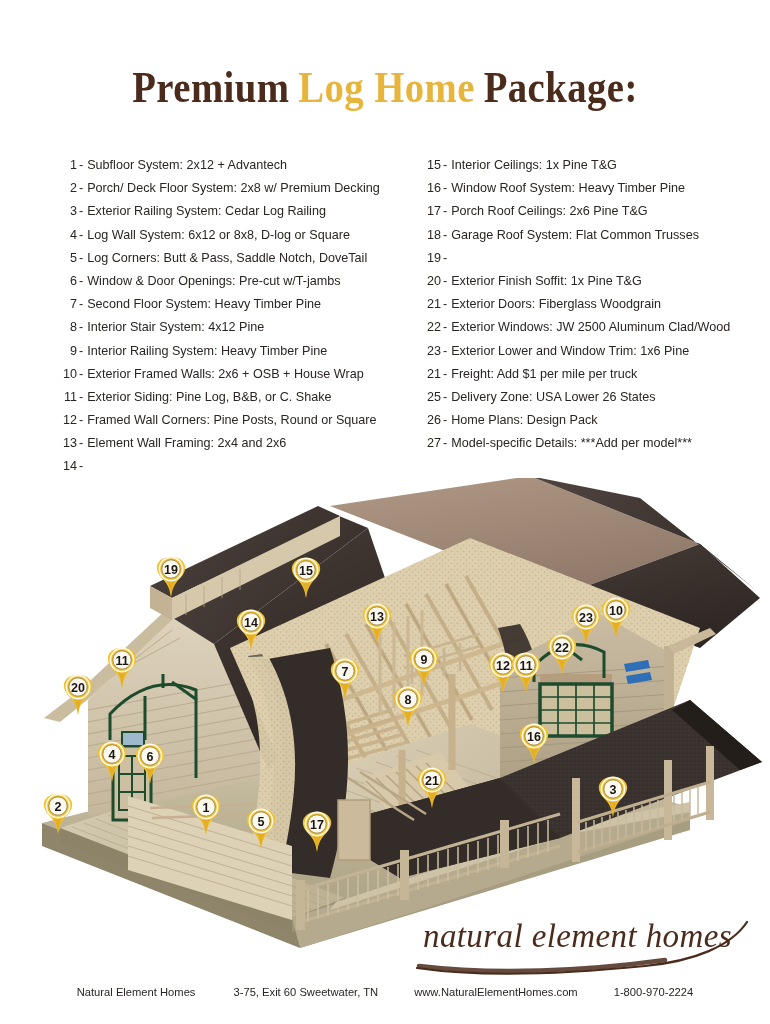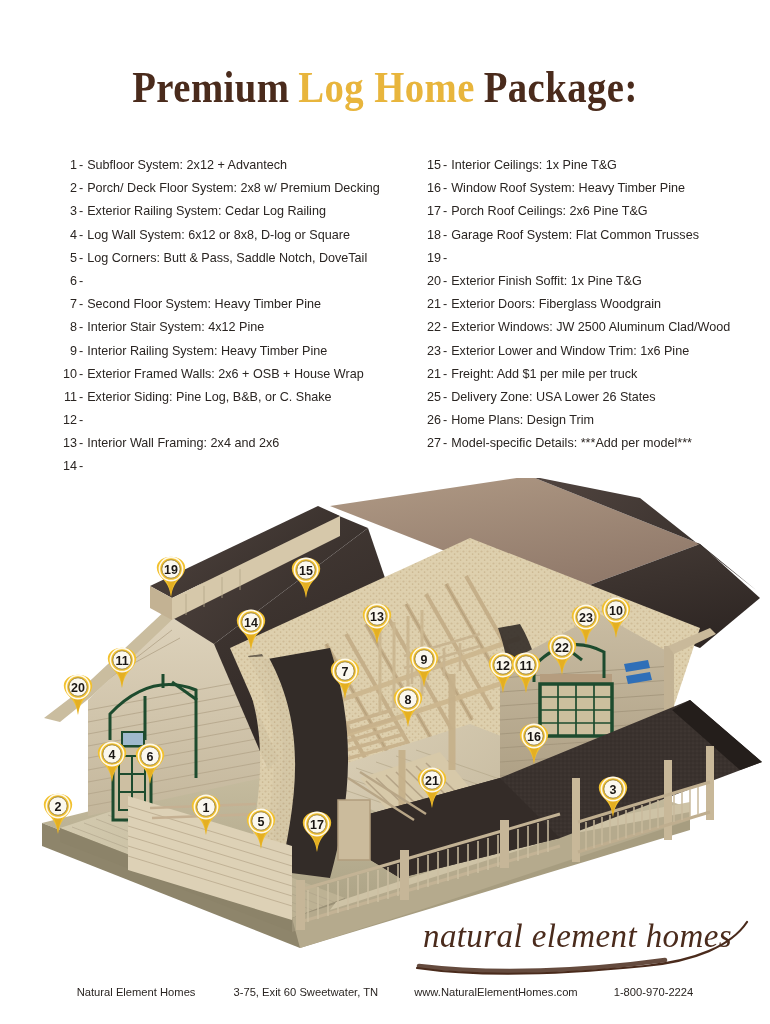--- a/index.html
+++ b/index.html
@@ -167,20 +167,21 @@
       <span class="spec-text">Log Wall System:  6x12 or 8x8, D-log or Square</span>
     </div>
     <div class="spec-row">
       <span class="spec-num">5</span>
       <span class="spec-dash">-</span>
       <span class="spec-text">Log Corners:  Butt &amp; Pass, Saddle Notch, DoveTail</span>
     </div>
     <div class="spec-row">
       <span class="spec-num">6</span>
       <span class="spec-dash">-</span>
+      <span class="spec-text">Window &amp; Door Openings:  Pre-cut w/T-jambs</span>
     </div>
     <div class="spec-row">
       <span class="spec-num">7</span>
       <span class="spec-dash">-</span>
       <span class="spec-text">Second Floor System:  Heavy Timber Pine</span>
     </div>
     <div class="spec-row">
       <span class="spec-num">8</span>
       <span class="spec-dash">-</span>
       <span class="spec-text">Interior Stair System:  4x12 Pine</span>
@@ -196,25 +197,26 @@
       <span class="spec-text">Exterior Framed Walls:  2x6 + OSB + House Wrap</span>
     </div>
     <div class="spec-row">
       <span class="spec-num">11</span>
       <span class="spec-dash">-</span>
       <span class="spec-text">Exterior Siding:  Pine Log, B&amp;B, or C. Shake</span>
     </div>
     <div class="spec-row">
       <span class="spec-num">12</span>
       <span class="spec-dash">-</span>
+      <span class="spec-text">Framed Wall Corners:  Pine Posts, Round or Square</span>
     </div>
     <div class="spec-row">
       <span class="spec-num">13</span>
       <span class="spec-dash">-</span>
-      <span class="spec-text">Interior Wall Framing:  2x4 and 2x6</span>
+      <span class="spec-text">Element Wall Framing:  2x4 and 2x6</span>
     </div>
     <div class="spec-row">
       <span class="spec-num">14</span>
       <span class="spec-dash">-</span>
     </div>
   </div>
 
 <div class="spec-col" id="col-right">
     <div class="spec-row">
       <span class="spec-num">15</span>
@@ -266,21 +268,21 @@
       <span class="spec-text">Freight:  Add $1 per mile per truck</span>
     </div>
     <div class="spec-row">
       <span class="spec-num">25</span>
       <span class="spec-dash">-</span>
       <span class="spec-text">Delivery Zone:  USA Lower 26 States</span>
     </div>
     <div class="spec-row">
       <span class="spec-num">26</span>
       <span class="spec-dash">-</span>
-      <span class="spec-text">Home Plans:  Design Trim</span>
+      <span class="spec-text">Home Plans:  Design Pack</span>
     </div>
     <div class="spec-row">
       <span class="spec-num">27</span>
       <span class="spec-dash">-</span>
       <span class="spec-text">Model-specific Details:  ***Add per model***</span>
     </div>
   </div>
 
 <div id="illustration">
   <svg width="770" height="470" viewBox="0 0 770 470" xmlns="http://www.w3.org/2000/svg">

